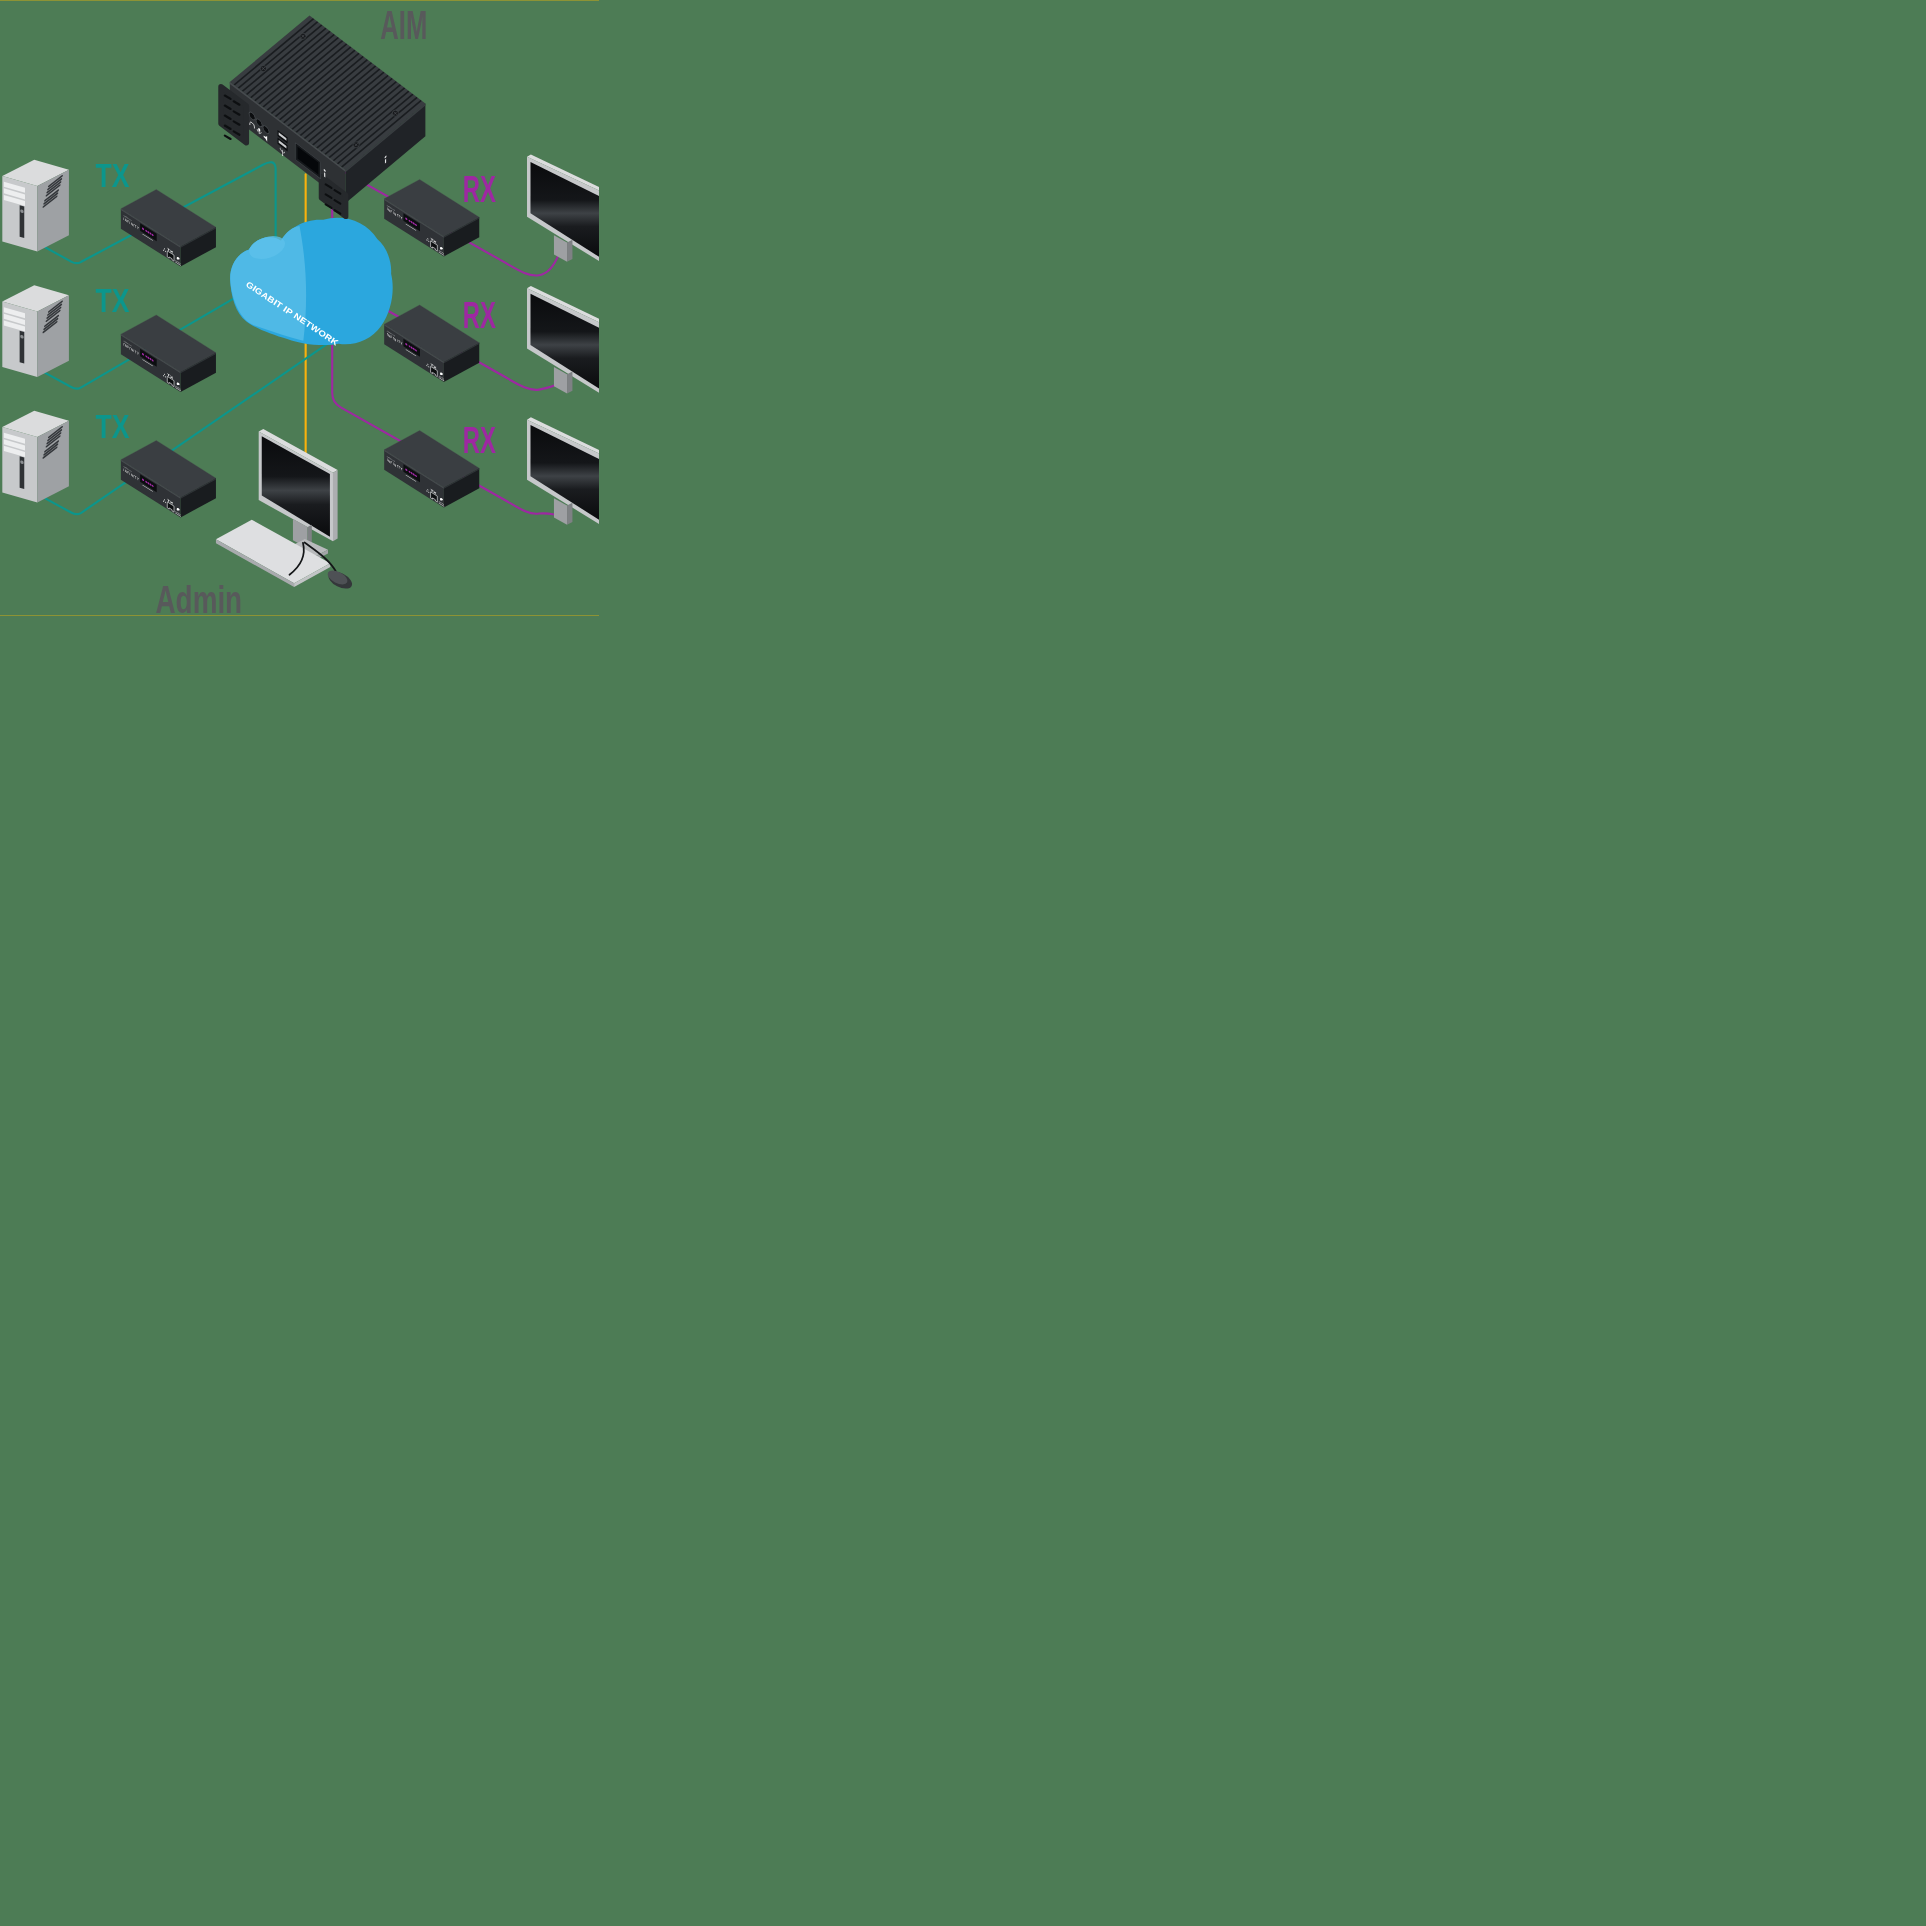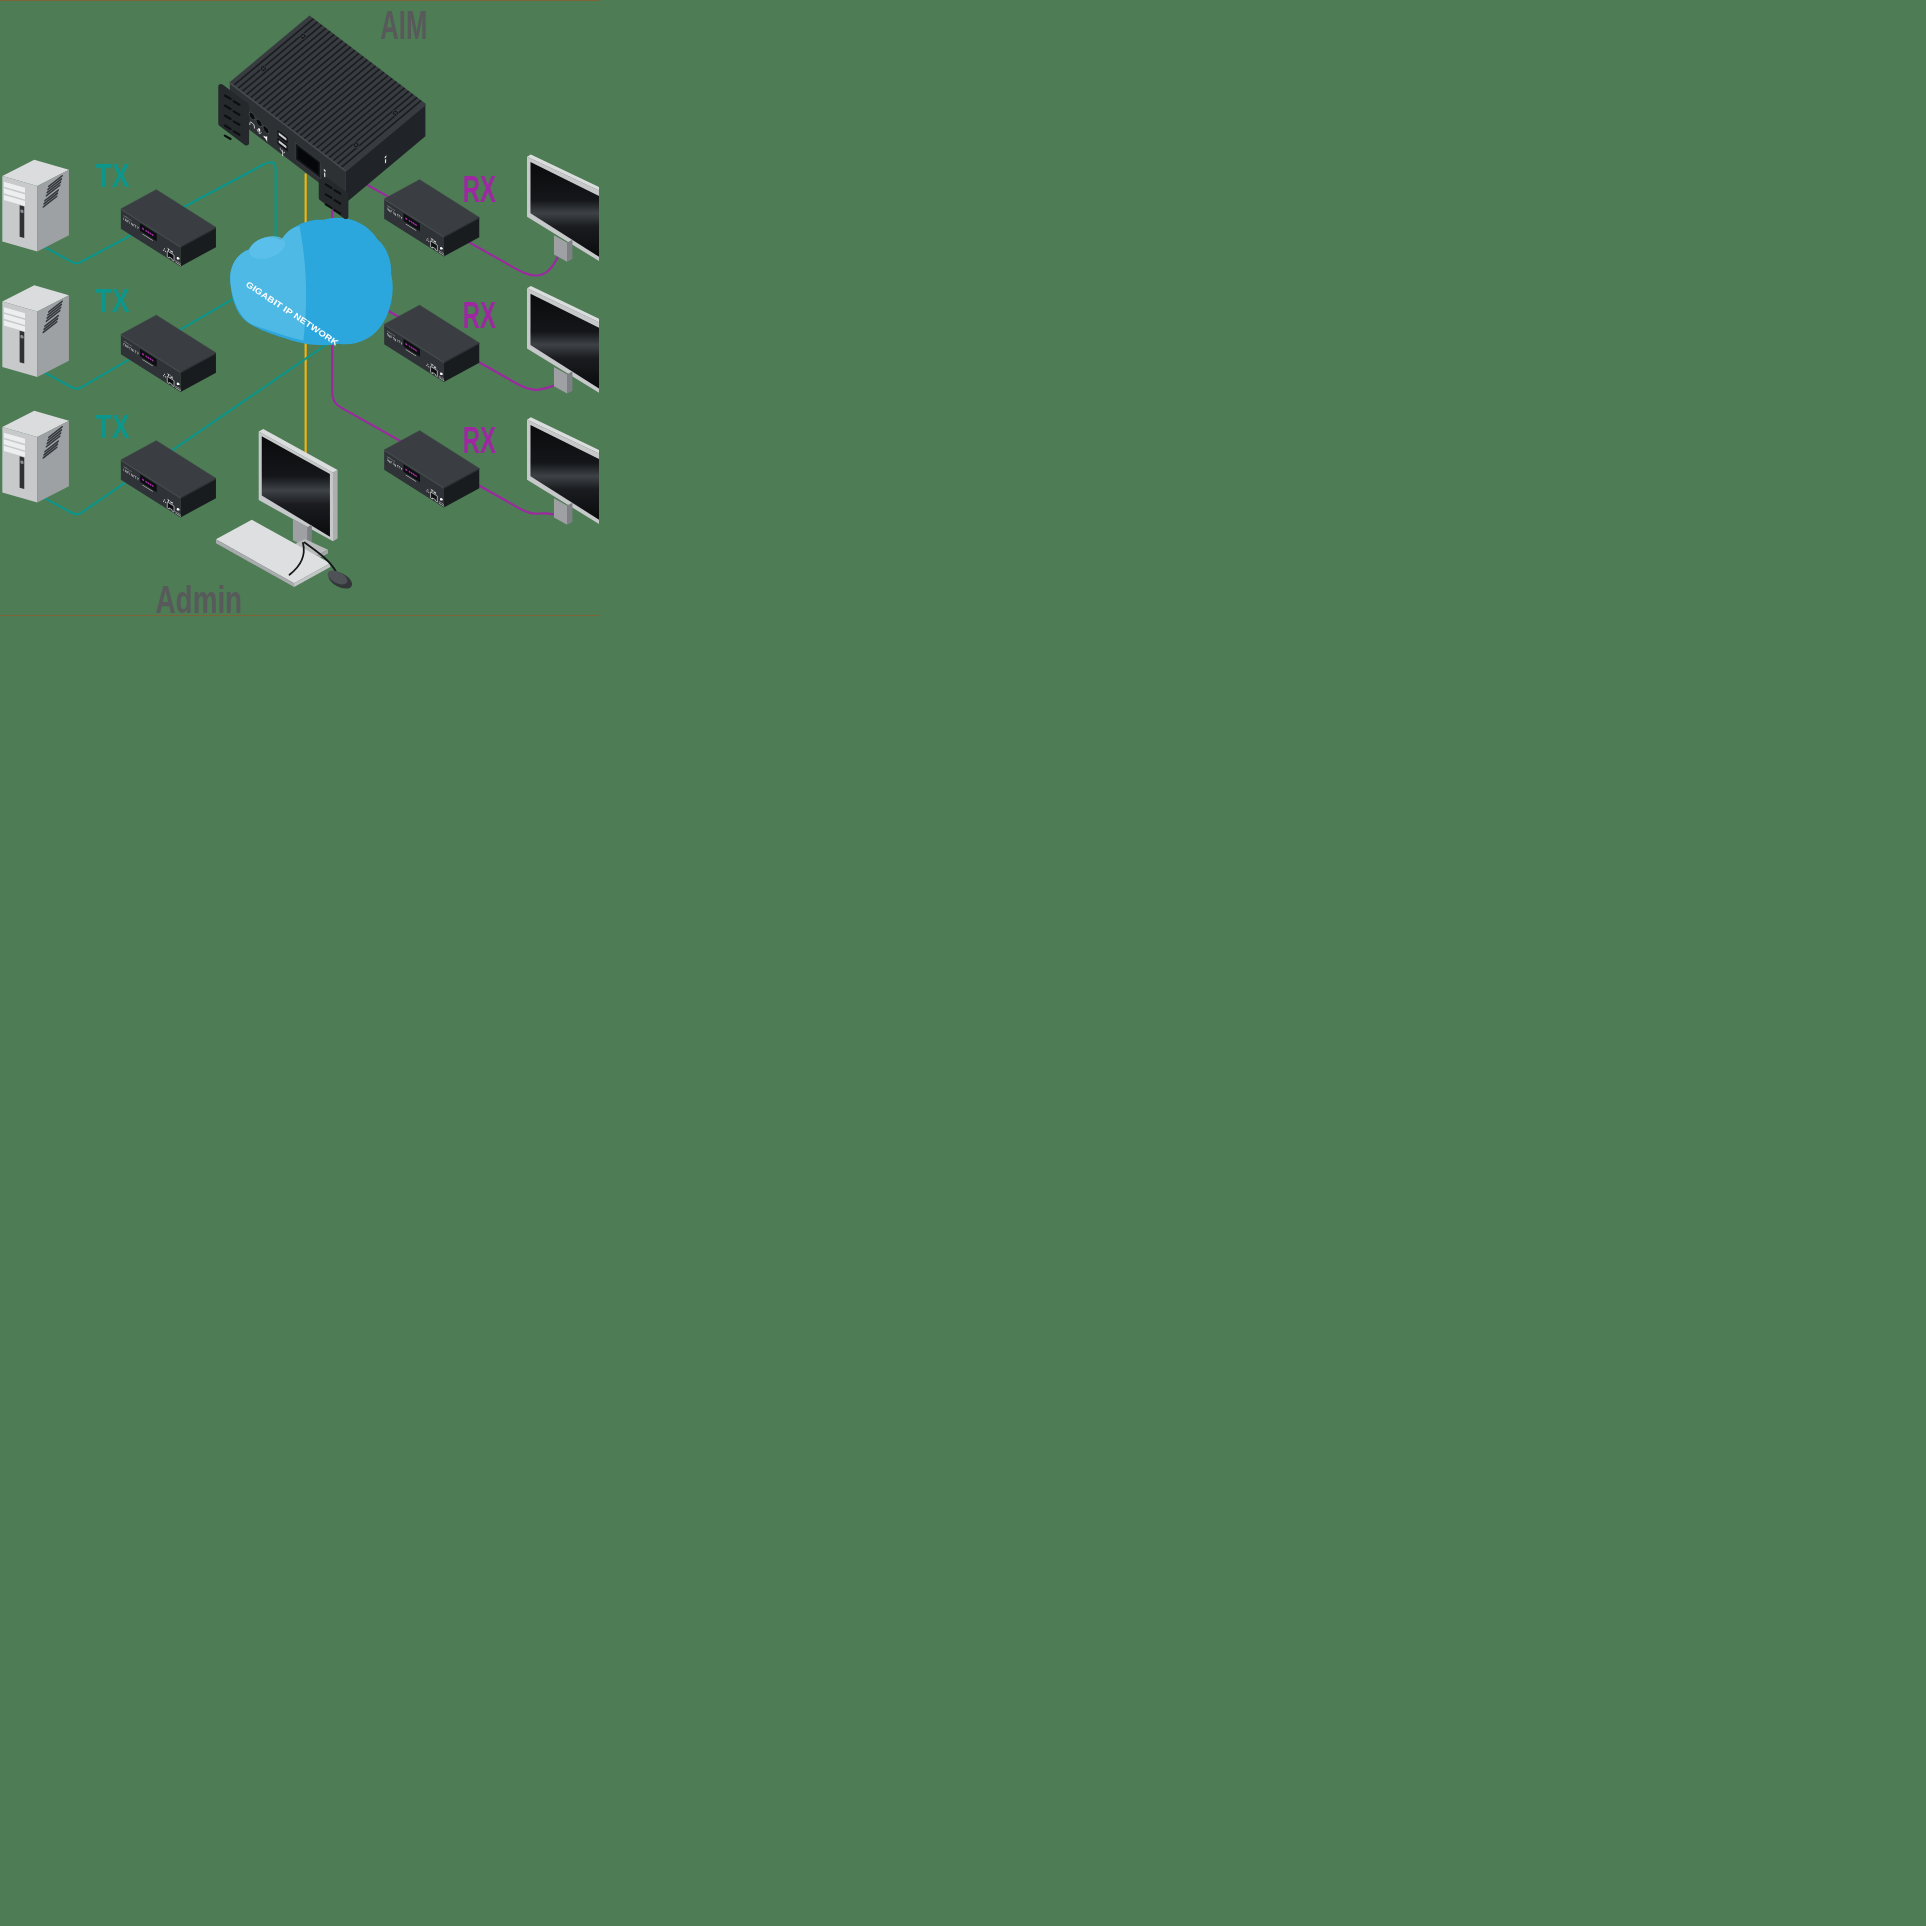--- a/index.html
+++ b/index.html
@@ -1,16 +1,16 @@
 <!DOCTYPE html>
 <html style="font-size:6.2px"><head>
 <meta charset="utf-8">
 <style>
   html,body{margin:0;padding:0;background:#4D7C55;}
-  .stage{position:relative;width:599px;height:616px;background:#c2410c;overflow:hidden;}
+  .stage{position:relative;width:599px;height:616px;background:#eab308;overflow:hidden;}
   svg{position:absolute;left:0;top:0;}
   text{font-family:"Liberation Sans", sans-serif;}
   .biglbl{font-weight:bold;fill:#58595B;}
   .txlbl{font-weight:bold;fill:#0C968C;}
   .rxlbl{font-weight:bold;fill:#9E28A2;}
   .cloudlbl{font-weight:bold;fill:#FFFFFF;letter-spacing:0.5px;}
   .brandsm{fill:#C9CBCD;letter-spacing:.2px;}
   .brand{fill:#FFFFFF;letter-spacing:2px;}
   .portlbl{font-weight:bold;fill:#FFFFFF;}
   .adderlbl{fill:#FFFFFF;letter-spacing:.4px;}

